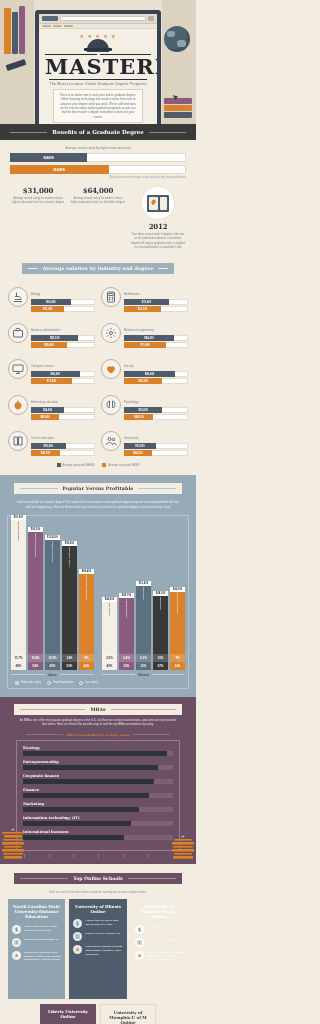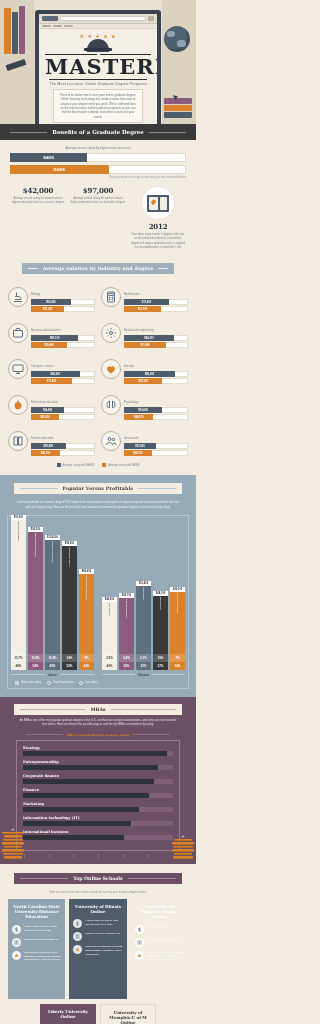--- a/index.html
+++ b/index.html
@@ -336,25 +336,25 @@
       </div>
       <div class="edu-row">
         <div class="edu-bar org">MA/MS</div>
         <div class="edu-rest"></div>
       </div>
     </div>
     <div class="edu-foot">Salary increase in average annual salary for the same qualification</div>
 
     <div class="stat-grid">
       <div class="stat-col">
-        <div class="stat-num">$42,000</div>
+        <div class="stat-num">$31,000</div>
         <div class="stat-txt">Average annual salary for workers whose highest education level is a master's degree</div>
       </div>
       <div class="stat-col">
-        <div class="stat-num">$97,000</div>
+        <div class="stat-num">$64,000</div>
         <div class="stat-txt">Average annual salary for workers whose highest education level is a bachelor's degree</div>
       </div>
       <div class="stat-col">
         <div class="doc-circle">
           <div class="doc-inner">
               <div class="doc-l"></div>
               <div class="doc-r"></div>
             </div>
         </div>
         <div class="stat-num">2012</div>

